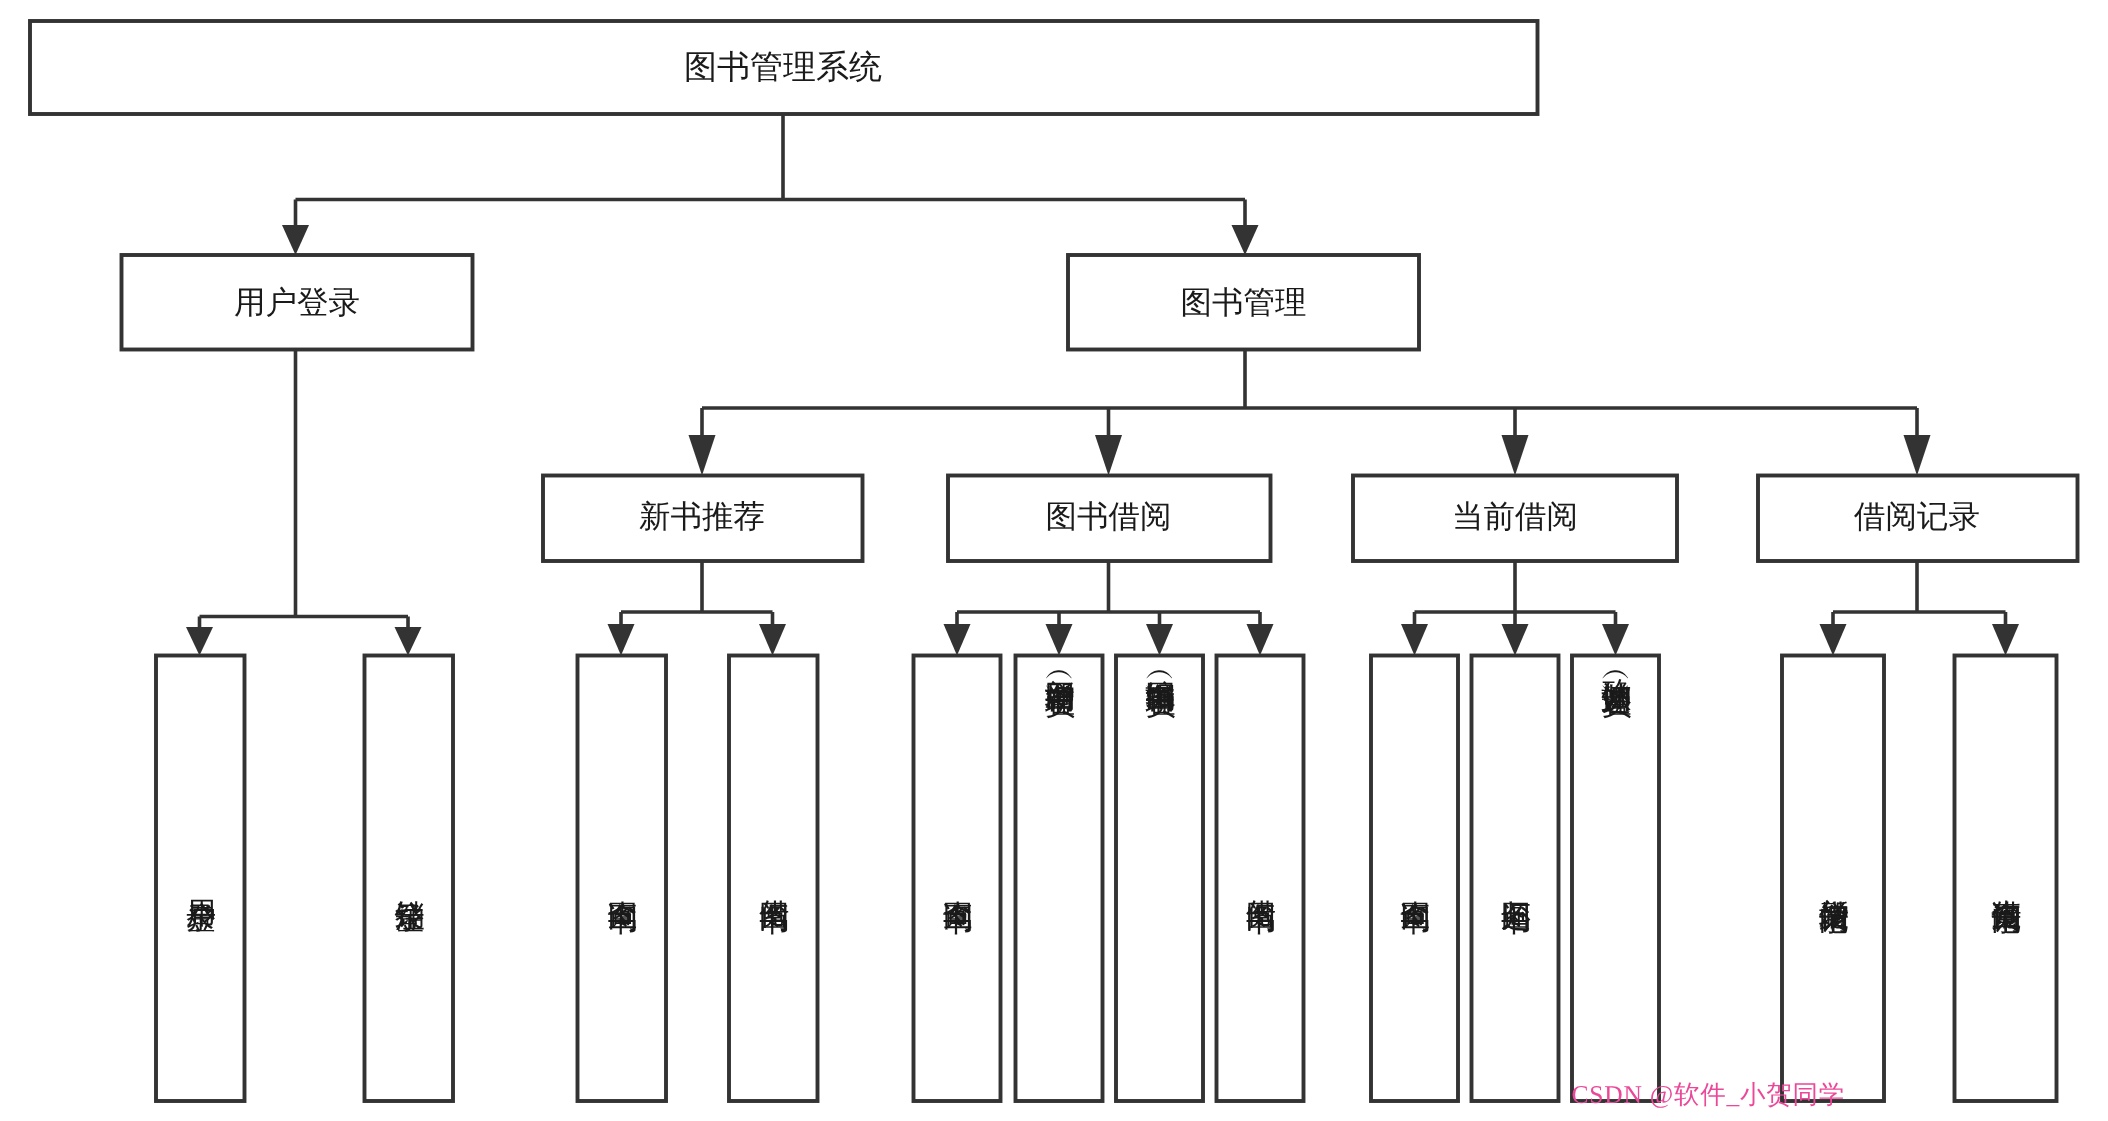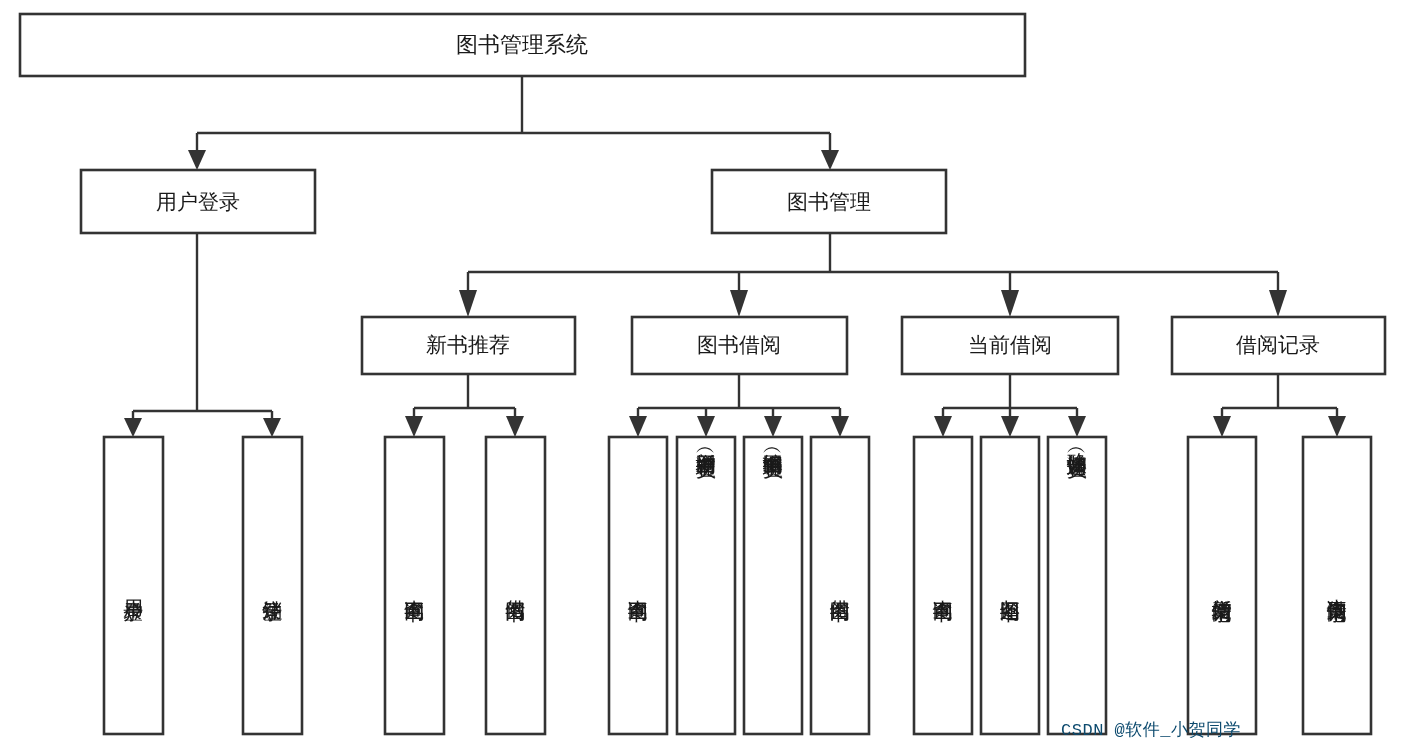--- a/index.html
+++ b/index.html
@@ -69,25 +69,25 @@
     font-family: "Liberation Sans", "DejaVu Sans", sans-serif;
     font-size: 20px;
     line-height: 1.12;
     color: #1a1a1a;
     letter-spacing: 1px;
     white-space: nowrap;
     text-align: center;
   }
   .watermark {
     position: absolute;
-    right: 9px;
+    right: 20px;
     bottom: 6px;
-    font-family: Liberation Mono, monospace;
+    font-family: Liberation Serif, serif;
     font-size: 17px;
-    color: #0c4a6e;
+    color: #ec4899;
     letter-spacing: 0.5px;
     white-space: nowrap;
   }
 </style>
 </head>
 <body>
 
 <div id="diagram-root">
 
   <svg id="tree-svg" viewBox="0 0 1405 747">

